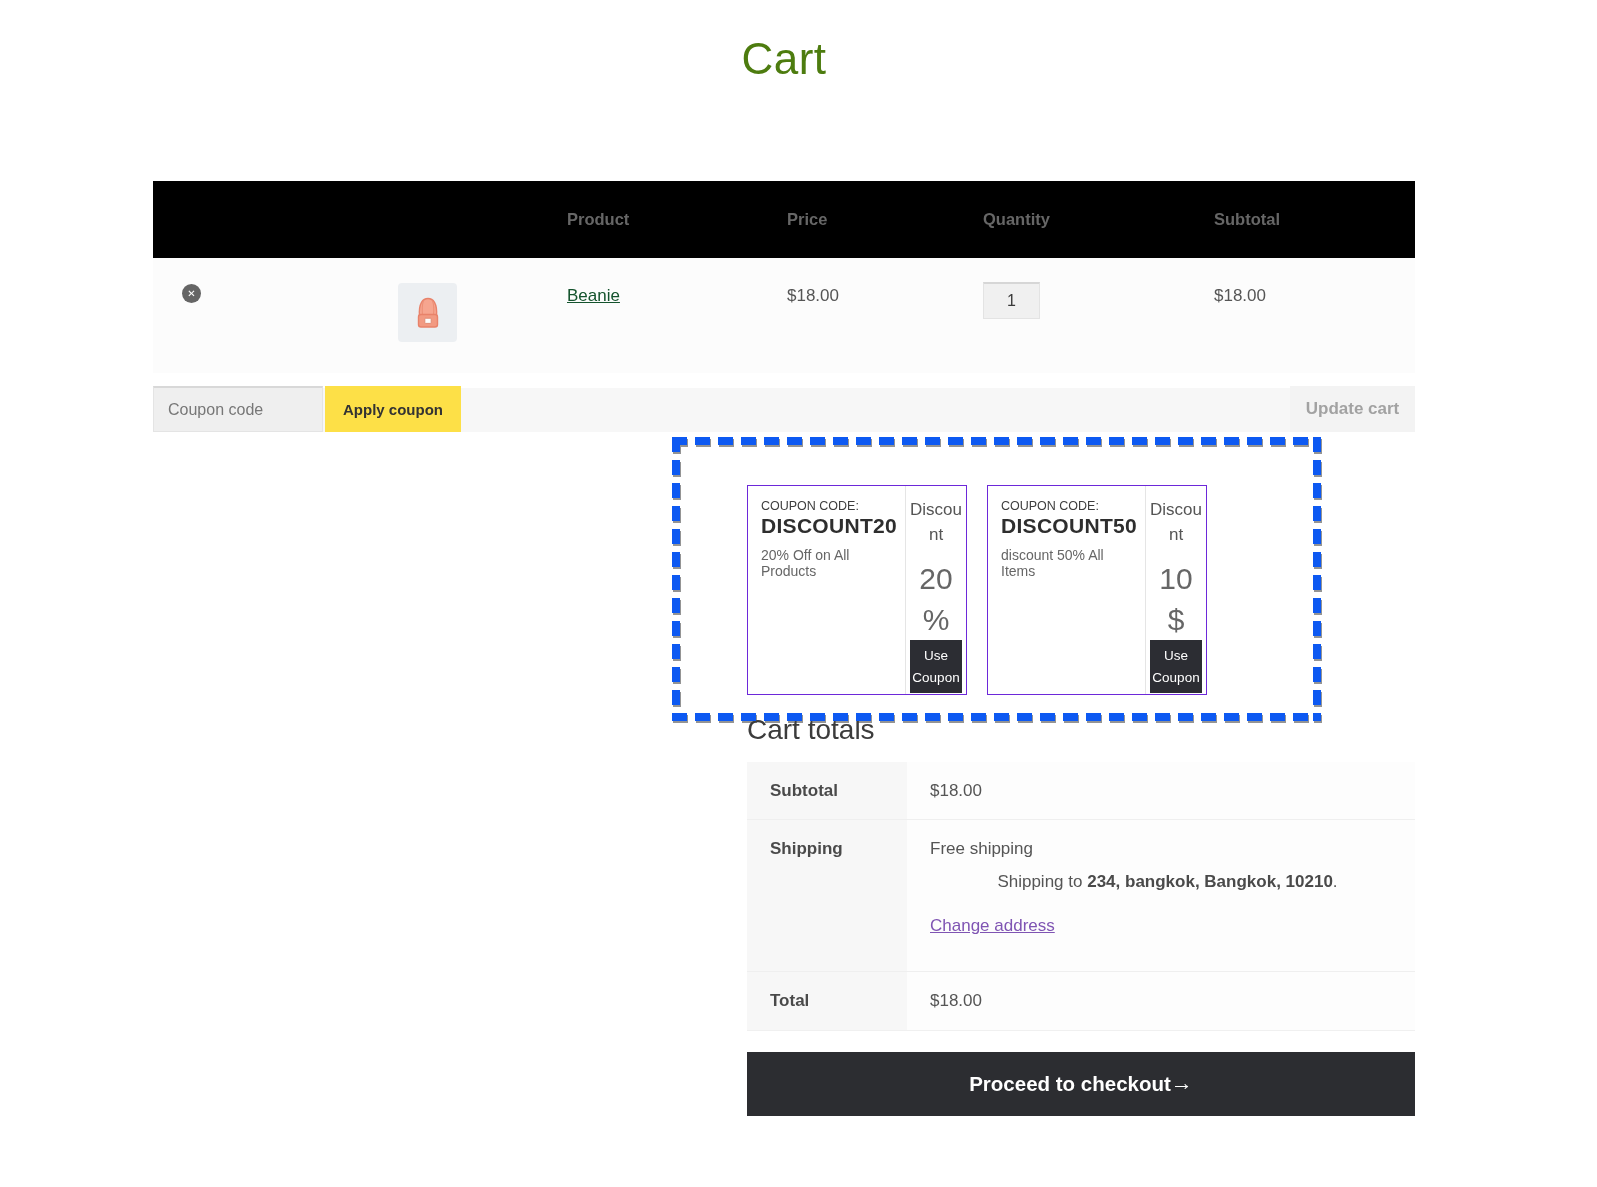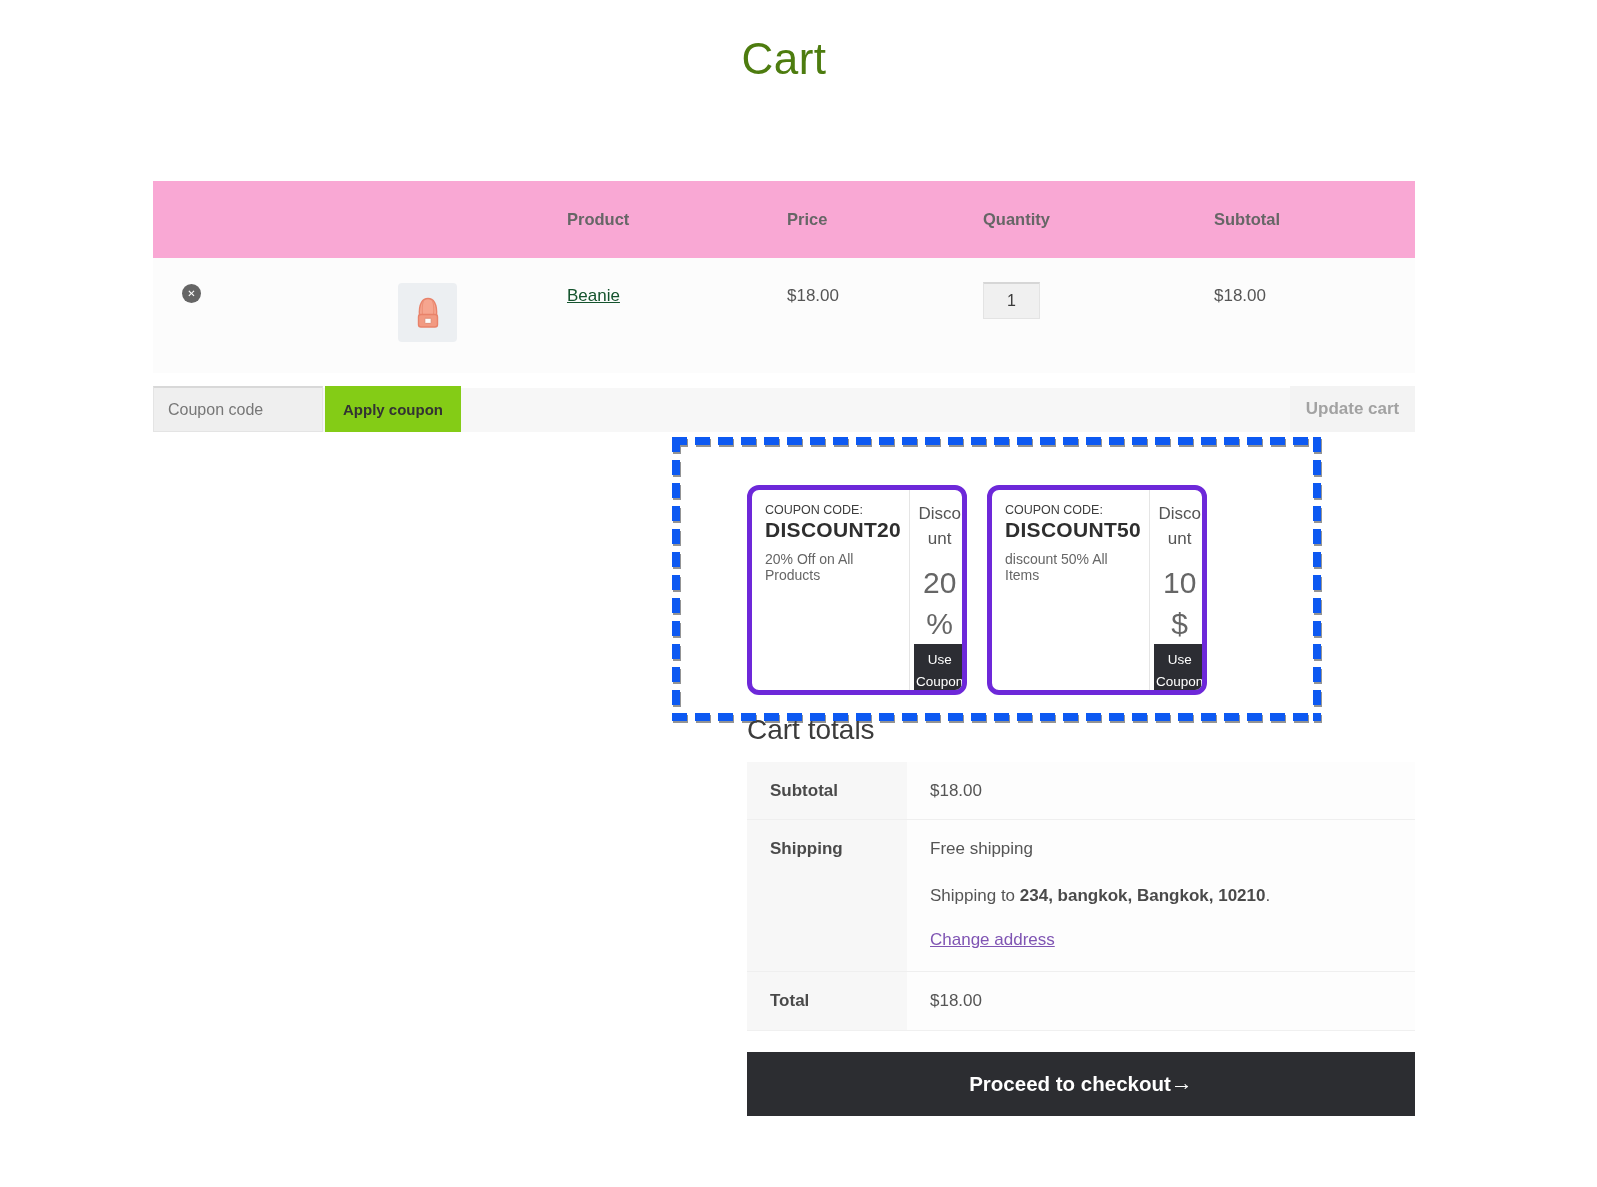--- a/index.html
+++ b/index.html
@@ -14,21 +14,21 @@
 
   
   .page-title {
     margin-top:34px; text-align:center;
     font-size:44px; font-weight:300; color:#4d7c0f; letter-spacing:.5px;
   }
 
   
   .cart-table { position:absolute; left:0; top:181px; width:1262px; }
   .thead {
-    position:relative; height:77px; background:#f9a8d4;
+    position:relative; height:77px; background:#000000;
   }
   .thead span {
     position:absolute; top:0; line-height:77px;
     font-size:16.5px; font-weight:600; color:#666;
   }
   .th-product  { left:414px; }
   .th-price    { left:634px; }
   .th-quantity { left:830px; }
   .th-subtotal { left:1061px; }
 
@@ -67,21 +67,21 @@
   .coupon-bar { position:relative; height:44px; margin-top:15px; background:#f7f7f7; }
   .coupon-input {
     position:absolute; left:0; top:-2px; width:170px; height:46px;
     background:#efefef; border:1px solid #e4e4e4; border-top:2px solid #d8d8d8;
     padding:0 14px; font-size:16px; color:#1d4ed8;
     font-family:"Liberation Sans",sans-serif;
   }
   .coupon-input::placeholder { color:#777; opacity:1; }
   .apply-coupon-btn {
     position:absolute; left:172px; top:-2px; width:136px; height:46px;
-    background:#84cc16; border:none; cursor:pointer;
+    background:#fde047; border:none; cursor:pointer;
     font-size:15px; font-weight:700; color:#333;
     font-family:"Liberation Sans",sans-serif;
   }
   .update-cart-btn {
     position:absolute; right:0; top:-2px; width:125px; height:46px;
     background:#f3f3f3; border:none; cursor:default;
     font-size:17px; font-weight:700; color:#a2a2a2;
     font-family:"Liberation Sans",sans-serif;
   }
 
@@ -104,21 +104,21 @@
   .dash-top { top:0; } .dash-bottom { bottom:0; }
   .dash-left { left:0; } .dash-right { right:0; }
 
   
   .coupon-cards {
     position:absolute; left:747px; top:485px;
     display:flex; gap:20px; z-index:2;
   }
   .coupon-card {
     width:220px; height:210px;
-    background:#fff; border:5px solid #6d28d9; border-radius:12px;
+    background:#fff; border:1px solid #6d28d9; border-radius:0;
     display:flex; overflow:hidden;
   }
   .coupon-left { flex:1; padding:13px 8px 12px 13px; }
   .coupon-code-label { font-size:12.5px; color:#3d3d3d; }
   .coupon-code { font-size:21px; font-weight:700; color:#2e2e2e; margin-top:1px; letter-spacing:.3px; }
   .coupon-desc { font-size:14px; color:#666; margin-top:9px; }
   .coupon-right {
     width:71px; border-left:1px solid #e5e5e5;
     display:flex; flex-direction:column; align-items:flex-end; text-align:center;
     padding:12px 4px 10px;
@@ -148,21 +148,21 @@
     padding:19px 10px 19px 23px;
     font-size:17px; font-weight:700; color:#4a4a4a;
   }
   .totals-value {
     flex:1; background:#fdfdfd;
     padding:19px 10px 19px 23px;
     font-size:17px; color:#555;
   }
   .row-subtotal, .row-total { height:58px; }
   .row-shipping { height:152px; }
-  .ship-dest { margin-top:27px; }
+  .ship-dest { margin-top:13px;text-align:center; }
   .ship-dest b { color:#4a4a4a; }
   .change-address-link {
     display:inline-block; margin-top:24px;
     color:#7f54b3; text-decoration:underline; cursor:pointer; font-size:17px;
   }
   .checkout-btn {
     margin-top:21px; width:668px; height:64px;
     background:#2c2d31; border:none; cursor:pointer;
     color:#fff; font-size:20.5px; font-weight:700;
     font-family:"Liberation Sans",sans-serif;

